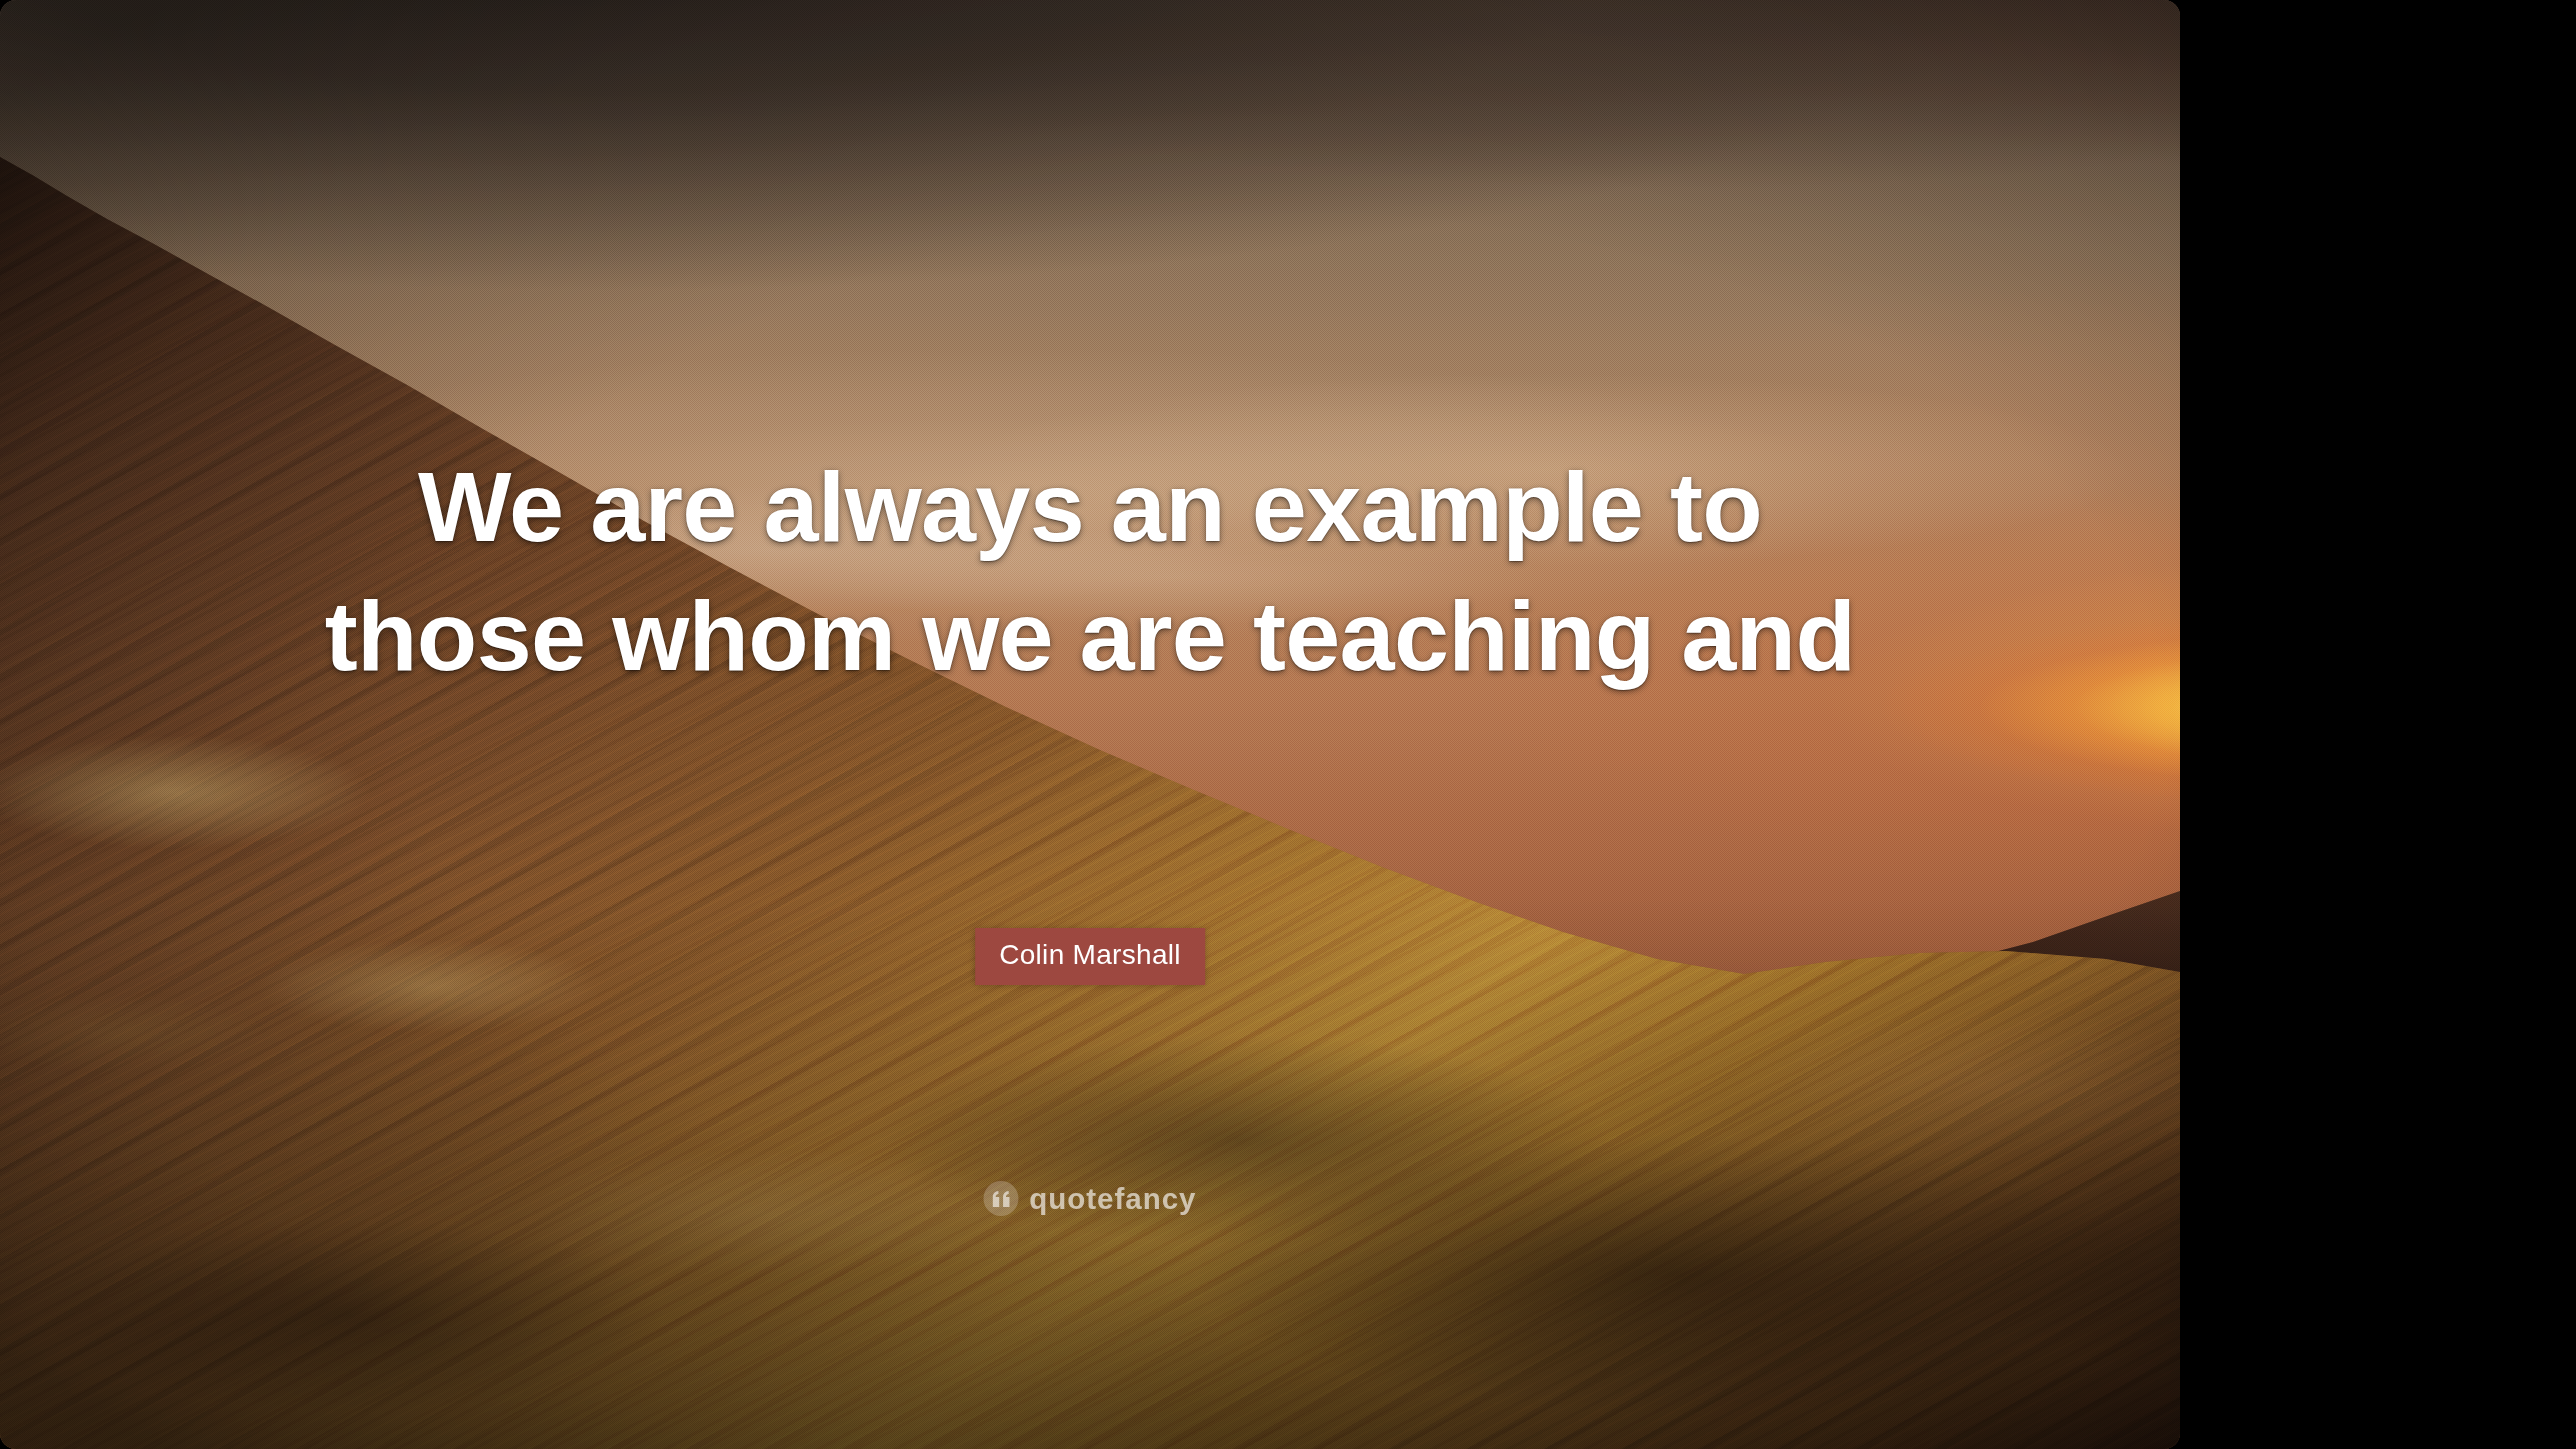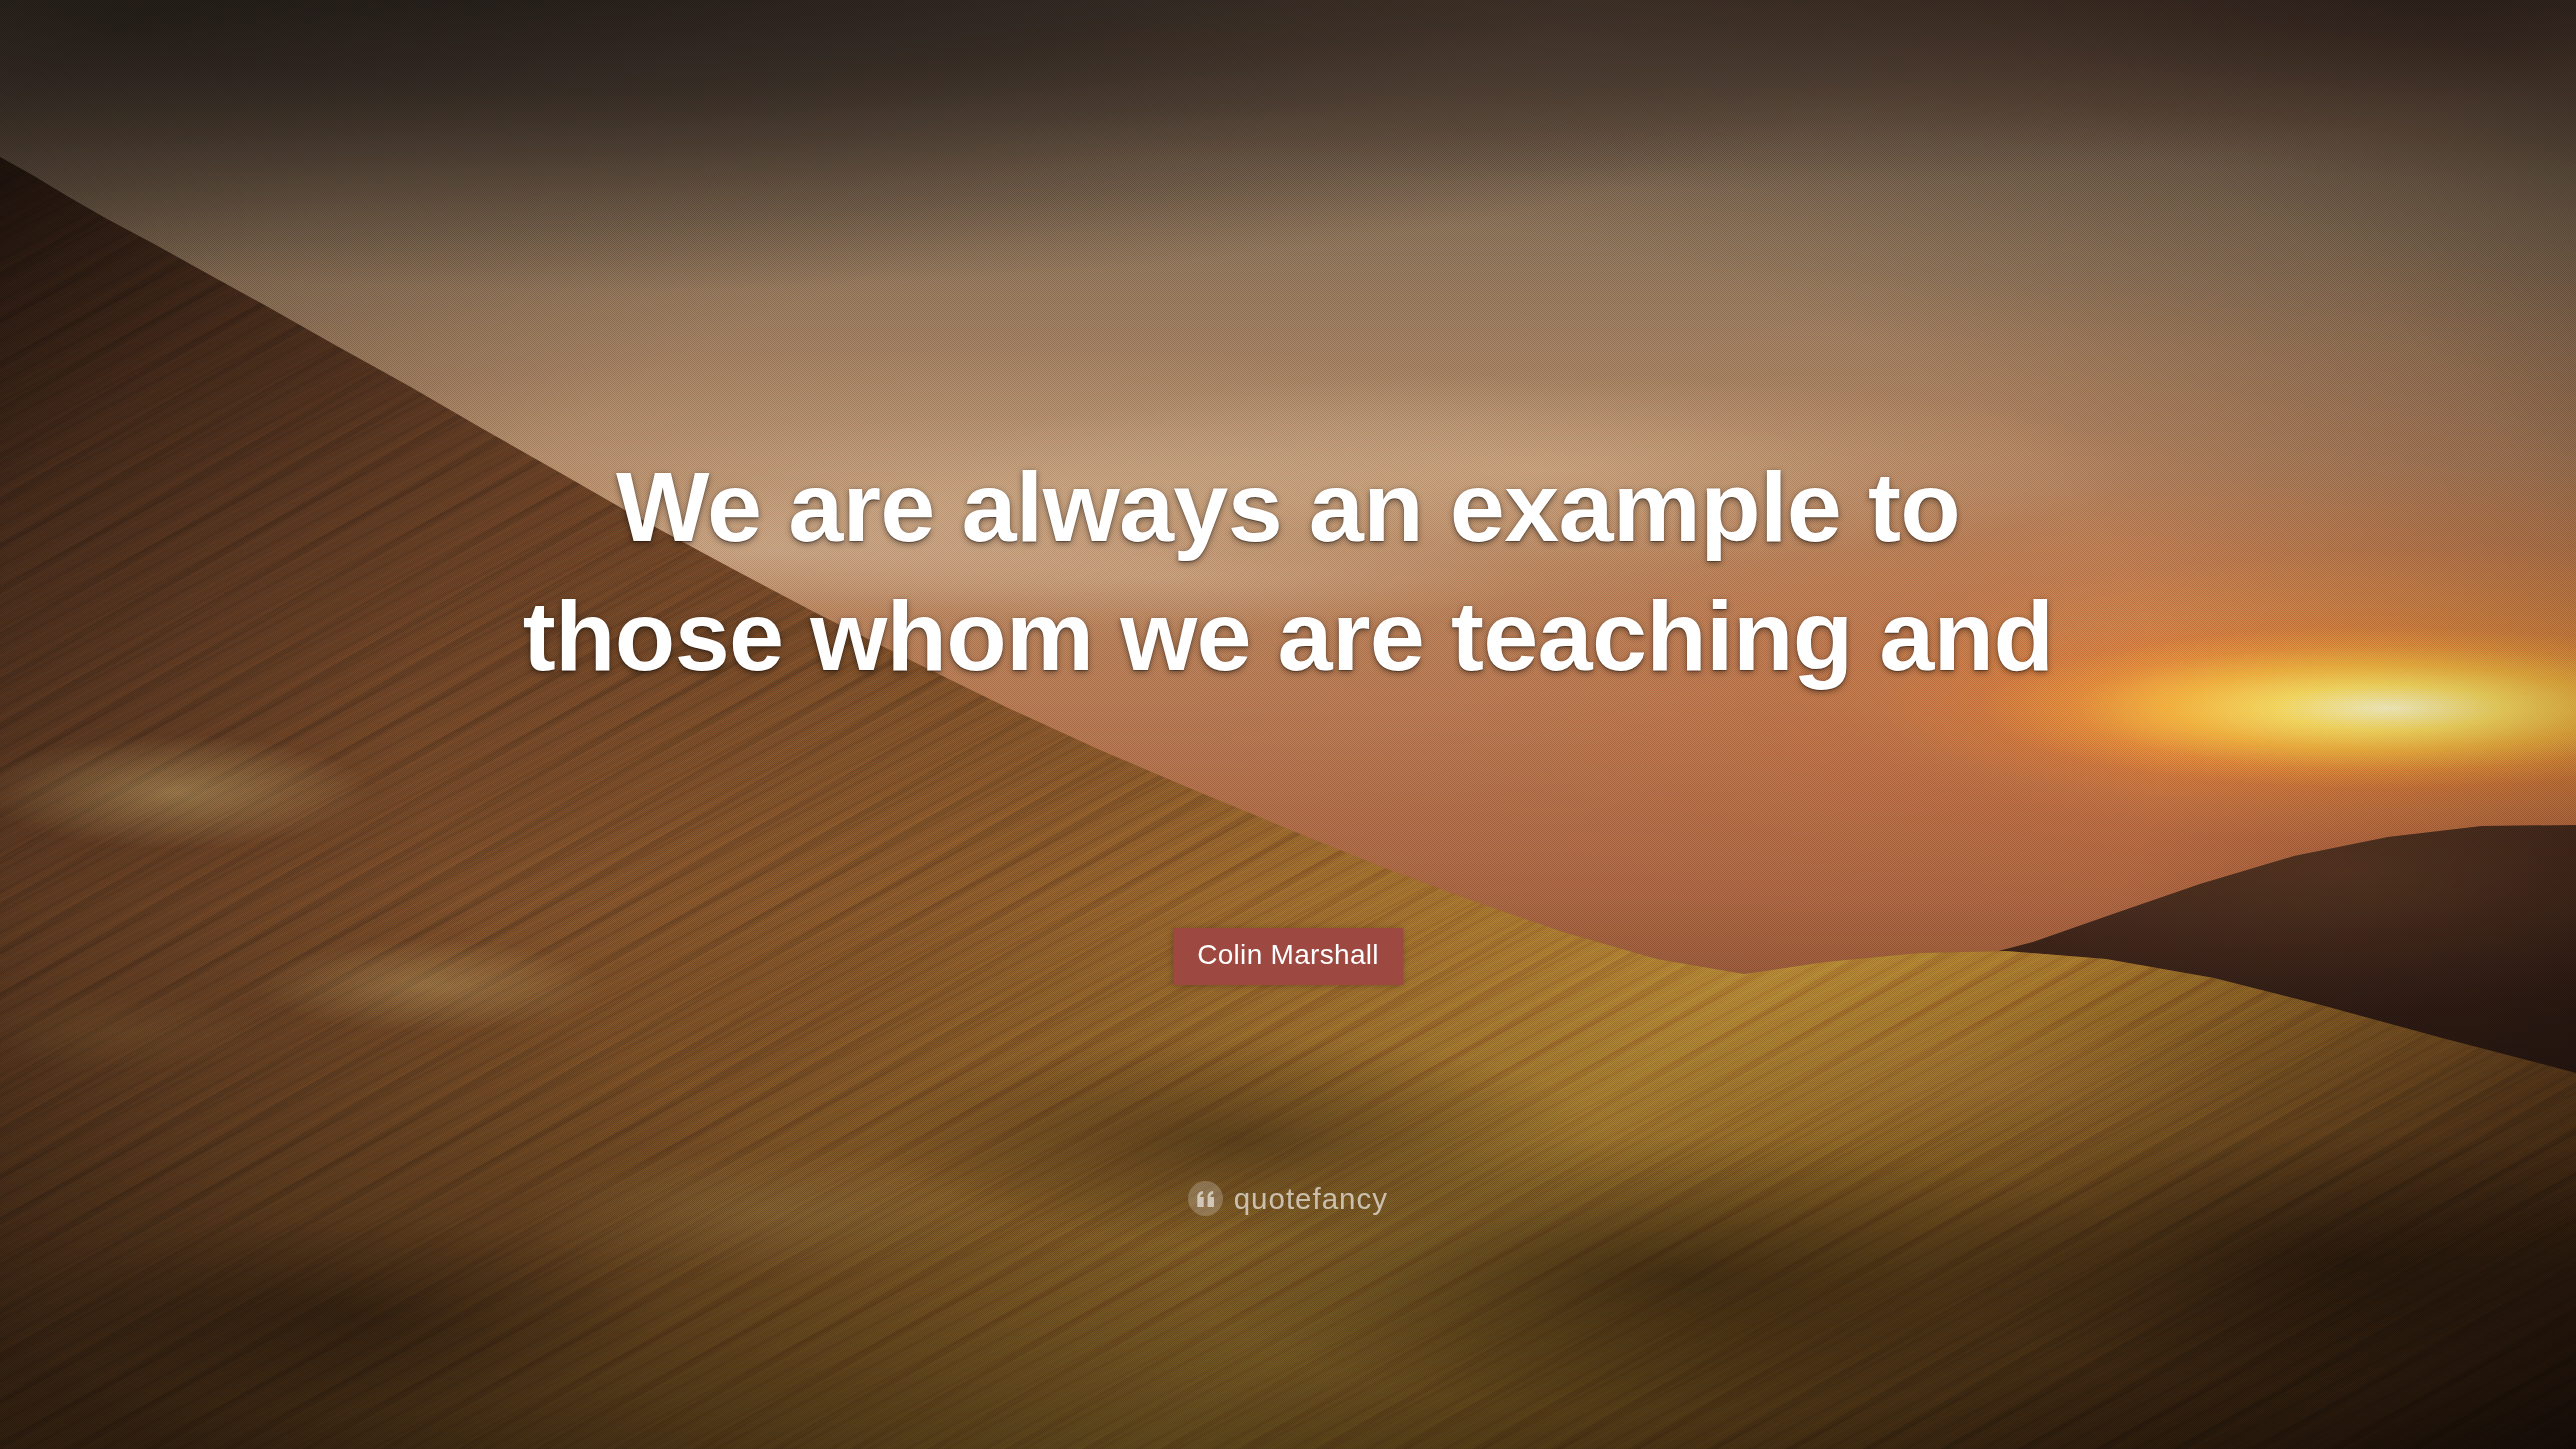--- a/index.html
+++ b/index.html
@@ -2,25 +2,26 @@
 <html style="font-size:10.7px"><head>
 <meta charset="utf-8">
 <style>
   html, body {
     margin: 0;
     padding: 0;
     background: #000;
   }
   #stage {
     position: relative;
-    width: 2576px;
+    width: 2180px;
     height: 1449px;
     overflow: hidden;
     font-family: "Liberation Sans", sans-serif;
     background: #2b2018;
+    border-radius: 16px;
   }
 
   
   .layer { position: absolute; top: 0; left: 0; width: 100%; height: 100%; }
 
   
   #sky-base {
     background:
       linear-gradient(to bottom,
         #57493e 0%,
@@ -348,21 +349,21 @@
     background: rgba(255,255,255,0.30);
     display: flex;
     align-items: center;
     justify-content: center;
     flex: none;
   }
   #wm-badge svg { display: block; }
   #wm-text {
     color: rgba(255,255,255,0.88);
     font-size: 29.5px;
-    font-weight: 400;
+    font-weight: 700;
     letter-spacing: 1px;
   }
 </style>
 </head>
 <body>
 
 <div id="stage">
 
   <div class="layer" id="sky-base"></div>
   <div class="layer" id="cloud-dark-top"></div>

